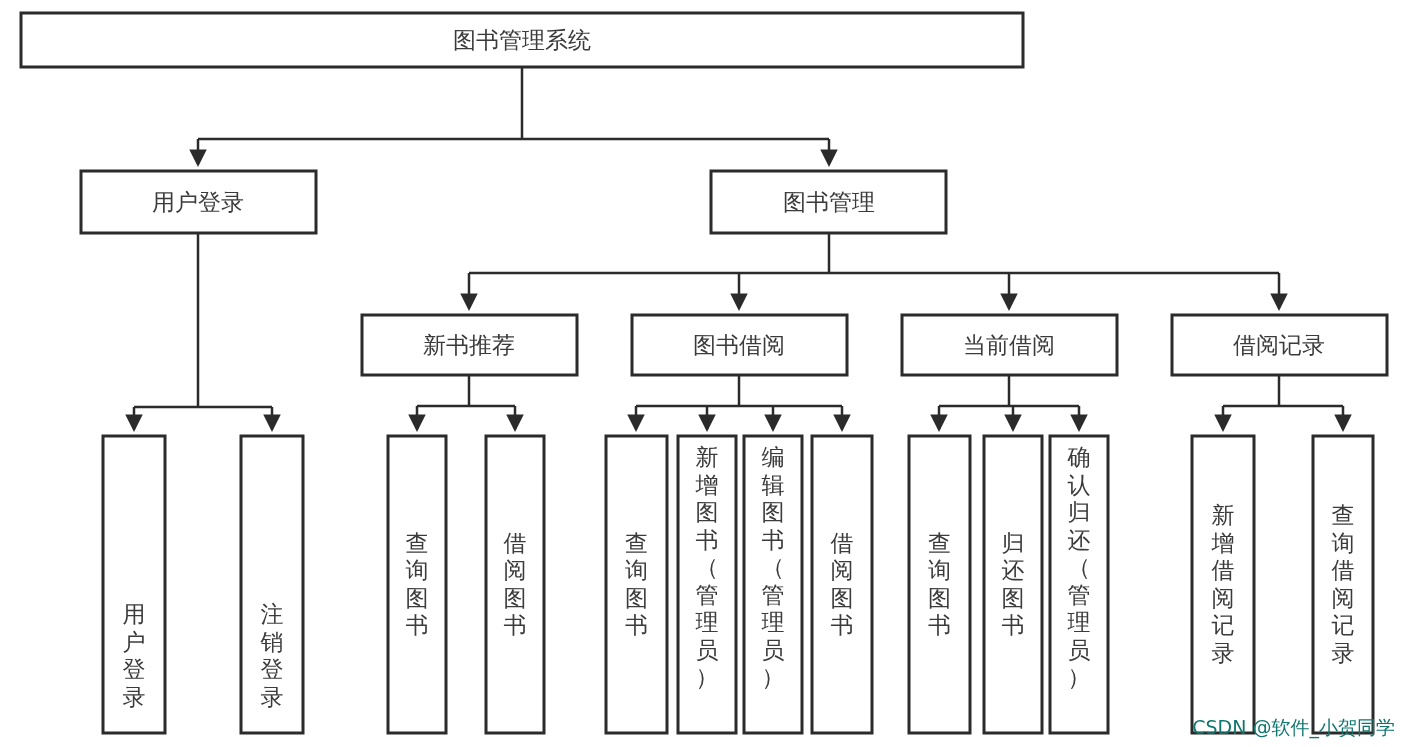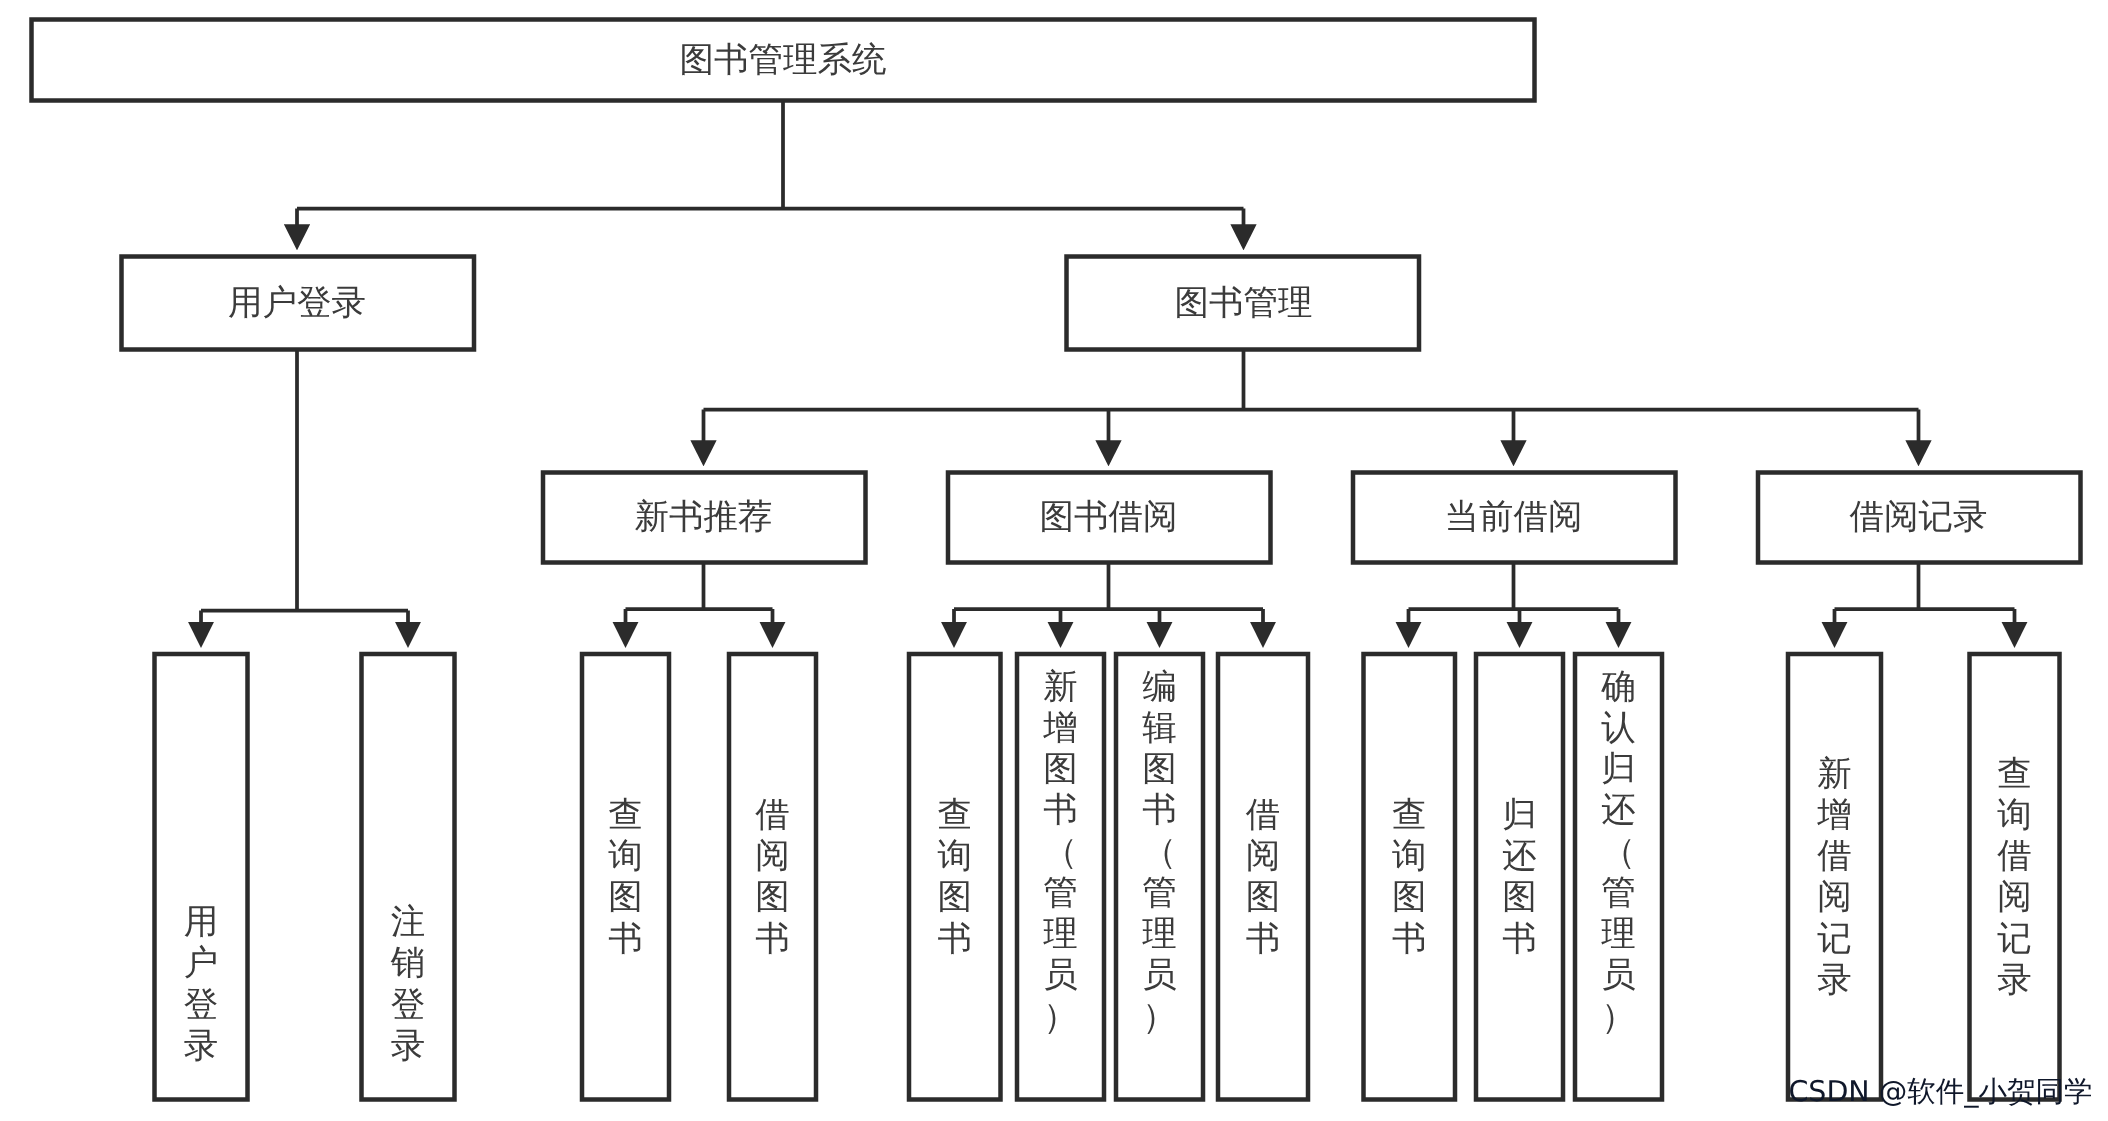--- a/index.html
+++ b/index.html
@@ -39,21 +39,21 @@
   }
   .link {
     stroke: #2b2b2b;
     stroke-width: 2.5;
     fill: none;
   }
   .watermark {
     position: absolute;
     right: 10px;
     bottom: 6px;
-    color: #0f172a;
+    color: #0f766e;
     font-size: 19px;
     font-family: "DejaVu Sans", "Liberation Sans", sans-serif;
     white-space: nowrap;
     pointer-events: none;
   }
 </style>
 </head>
 <body>
 
 <svg id="diagram" viewBox="0 0 1405 747" xmlns="http://www.w3.org/2000/svg">

